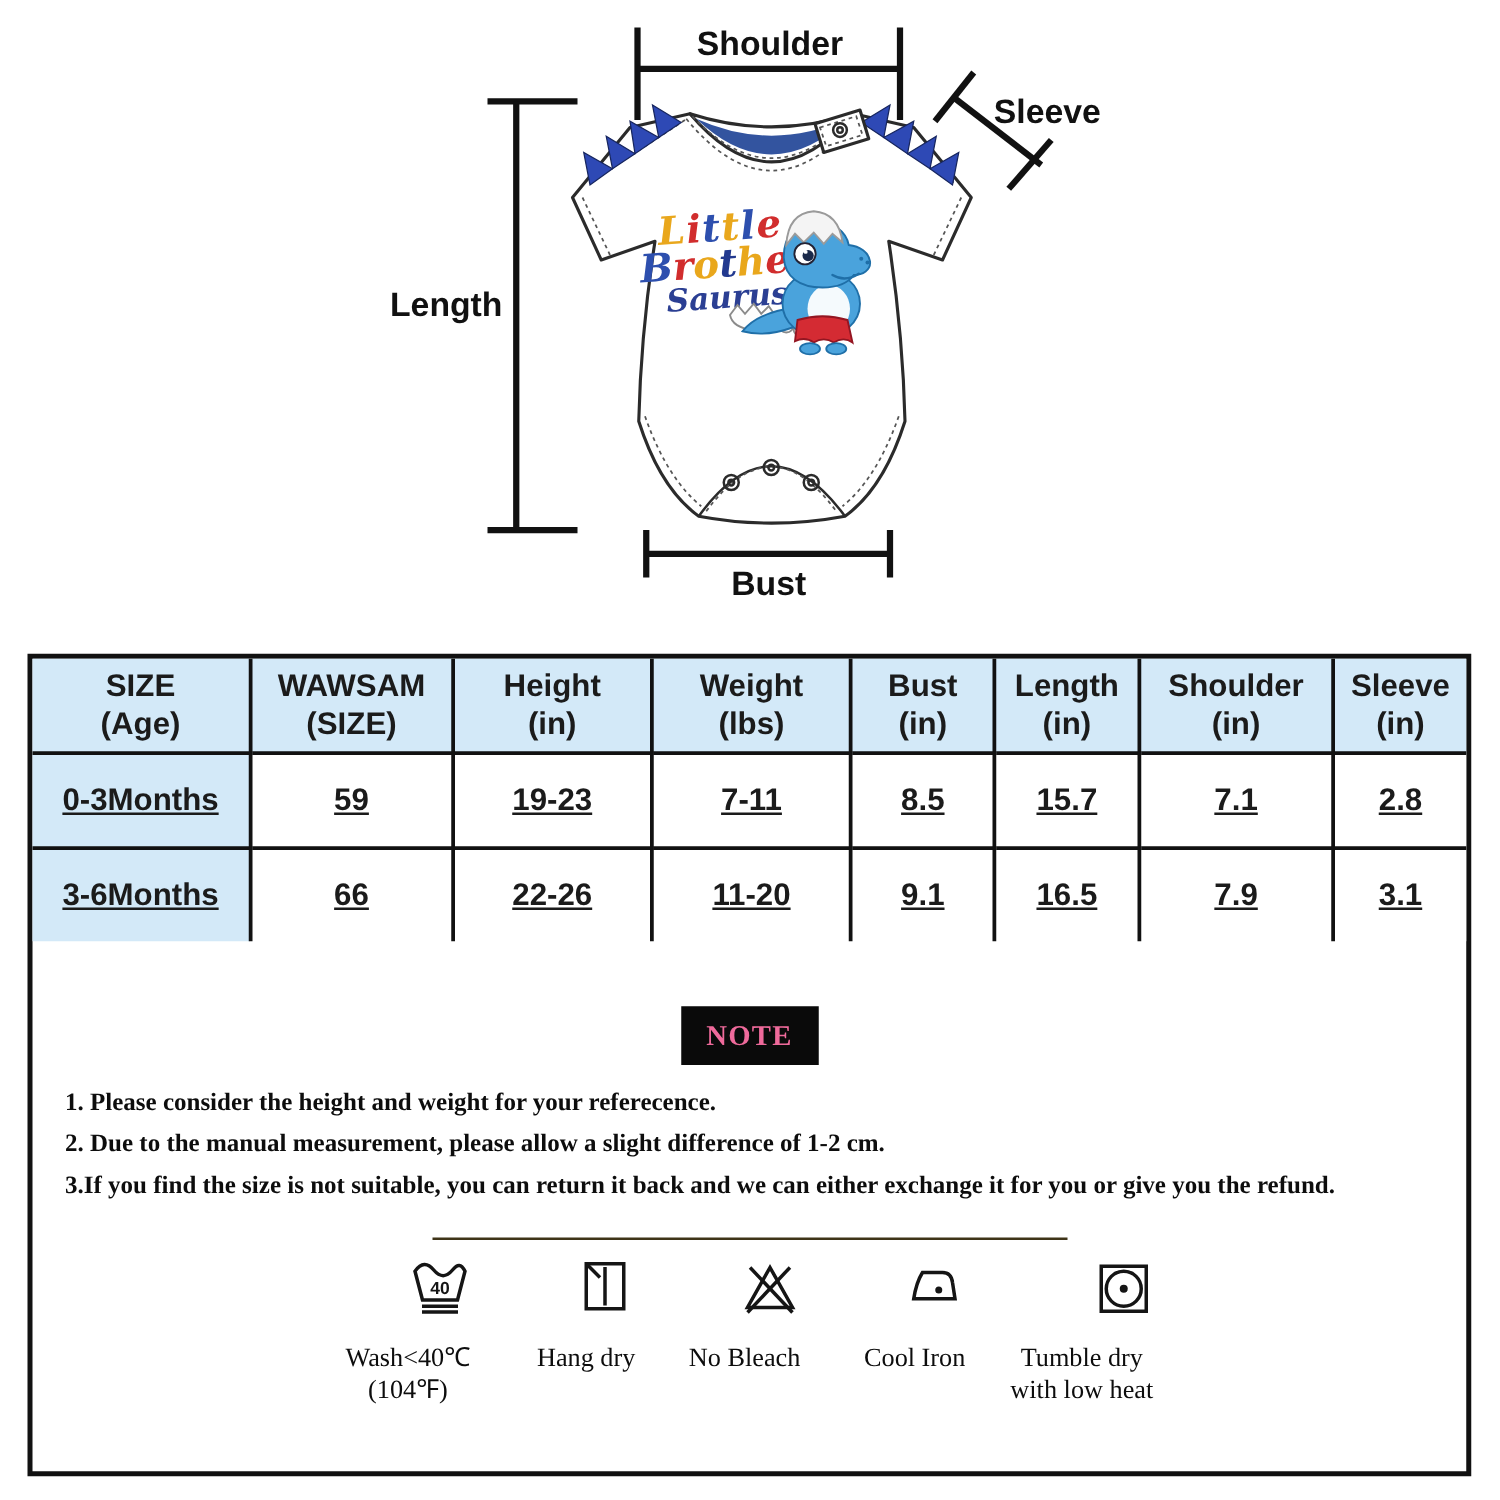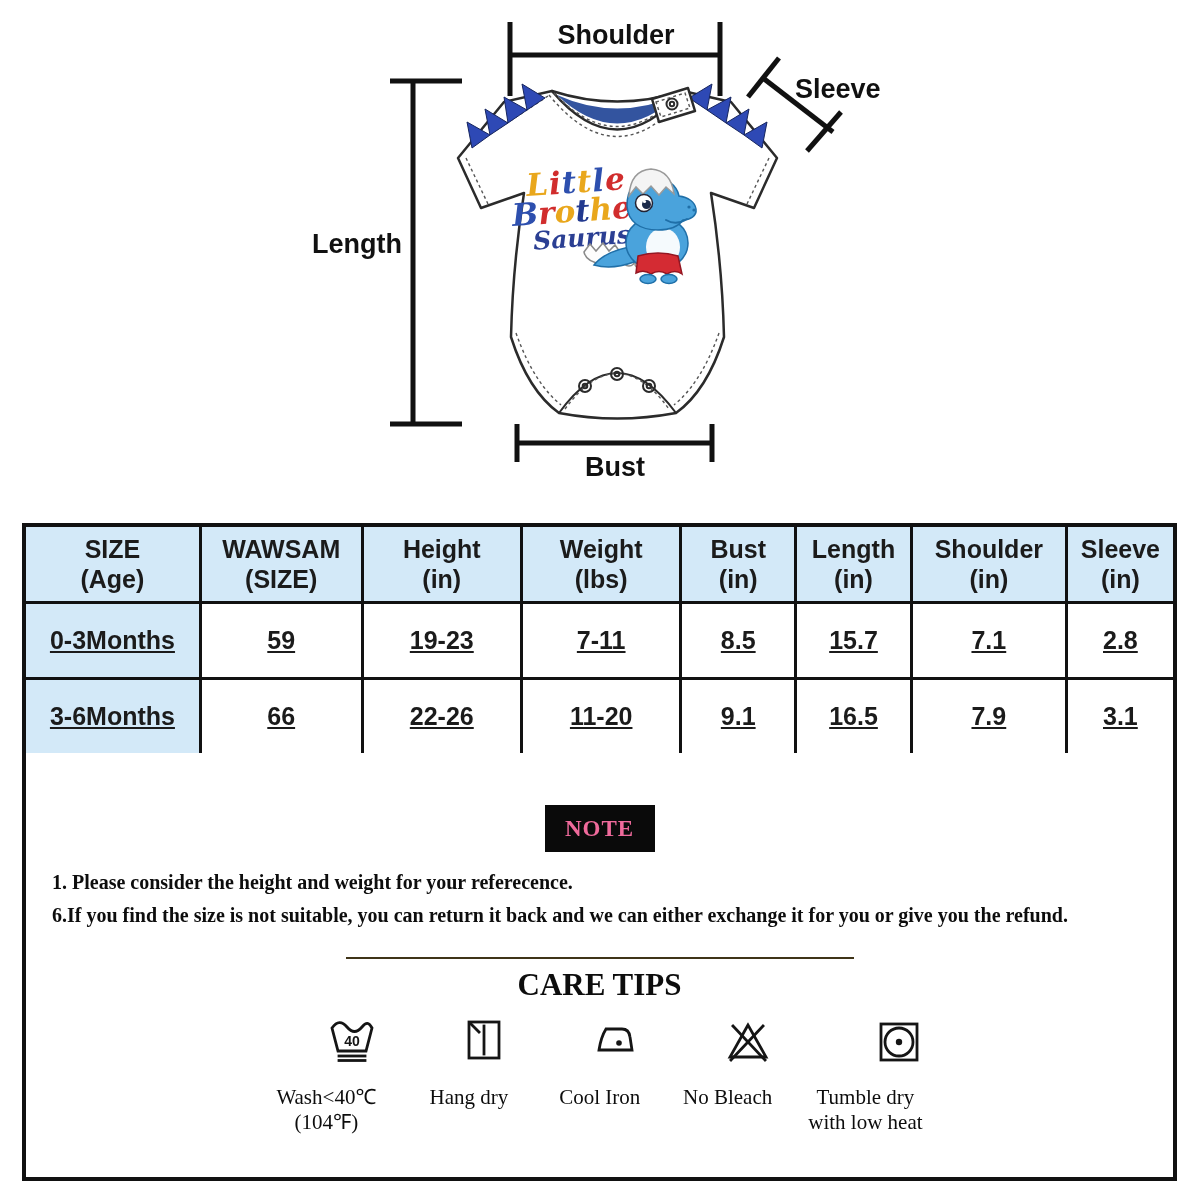--- a/index.html
+++ b/index.html
@@ -255,25 +255,25 @@
     </tr>
   </tbody>
     </table>
 
   <div class="note-box">
     <span>NOTE</span>
   </div>
 
   <div class="notes">
     <p>1. Please consider the height and weight for your referecence.</p>
-    <p>6.If you find the size is not suitable, you can return it back and we can either exchange it for you or give you the refund.</p>
+    <p>2. Due to the manual measurement, please allow a slight difference of 1-2 cm.</p>
+    <p>3.If you find the size is not suitable, you can return it back and we can either exchange it for you or give you the refund.</p>
   </div>
 
   <div class="care-divider"></div>
-  <div class="care-title">CARE TIPS</div>
 
   <div class="care-row">
 
     <div class="care-item">
       <svg width="48" height="48" viewBox="0 0 48 48">
         <path class="care-icon" d="M4,11 C9,4 14,4 19,10 C24,16 29,16 34,10 C38,5 41,5 44,11 L38,34 L10,34 Z"></path>
         <text class="wash-num" x="24" y="29" text-anchor="middle">40</text>
         <line class="care-icon" x1="11" y1="39" x2="37" y2="39" stroke-width="2.4"></line>
         <line class="care-icon" x1="11" y1="43.5" x2="37" y2="43.5" stroke-width="2.4"></line>
       </svg>
@@ -289,41 +289,41 @@
         <line class="care-icon" x1="10" y1="6" x2="19" y2="15"></line>
         <line class="care-icon" x1="24" y1="9" x2="24" y2="37"></line>
       </svg>
       <div class="care-label">
         <div>Hang dry</div>
       </div>
     </div>
 
     <div class="care-item">
       <svg width="48" height="48" viewBox="0 0 48 48">
-        <path class="care-icon" d="M14,12 H30 Q37,12 38,20 L40,33 H7 Q9,20 14,12 Z"></path>
-        <circle class="care-icon-fill" cx="27" cy="26" r="2.8"></circle>
-      </svg>
-      <div class="care-label">
-        <div>Cool Iron</div>
-      </div>
-    </div>
-
-    <div class="care-item">
-      <svg width="48" height="48" viewBox="0 0 48 48">
         <path class="care-icon" d="M24,8 L6,40 H42 Z"></path>
         <line class="care-icon" x1="9" y1="9" x2="41" y2="43"></line>
         <line class="care-icon" x1="39" y1="9" x2="7" y2="43"></line>
       </svg>
       <div class="care-label">
         <div>No Bleach</div>
       </div>
     </div>
 
     <div class="care-item">
       <svg width="48" height="48" viewBox="0 0 48 48">
+        <path class="care-icon" d="M14,12 H30 Q37,12 38,20 L40,33 H7 Q9,20 14,12 Z"></path>
+        <circle class="care-icon-fill" cx="27" cy="26" r="2.8"></circle>
+      </svg>
+      <div class="care-label">
+        <div>Cool Iron</div>
+      </div>
+    </div>
+
+    <div class="care-item">
+      <svg width="48" height="48" viewBox="0 0 48 48">
         <rect class="care-icon" x="6" y="7" width="36" height="36"></rect>
         <circle class="care-icon" cx="24" cy="25" r="14"></circle>
         <circle class="care-icon-fill" cx="24" cy="25" r="3.2"></circle>
       </svg>
       <div class="care-label">
         <div>Tumble dry</div>
         <div>with low heat</div>
       </div>
     </div>
 

